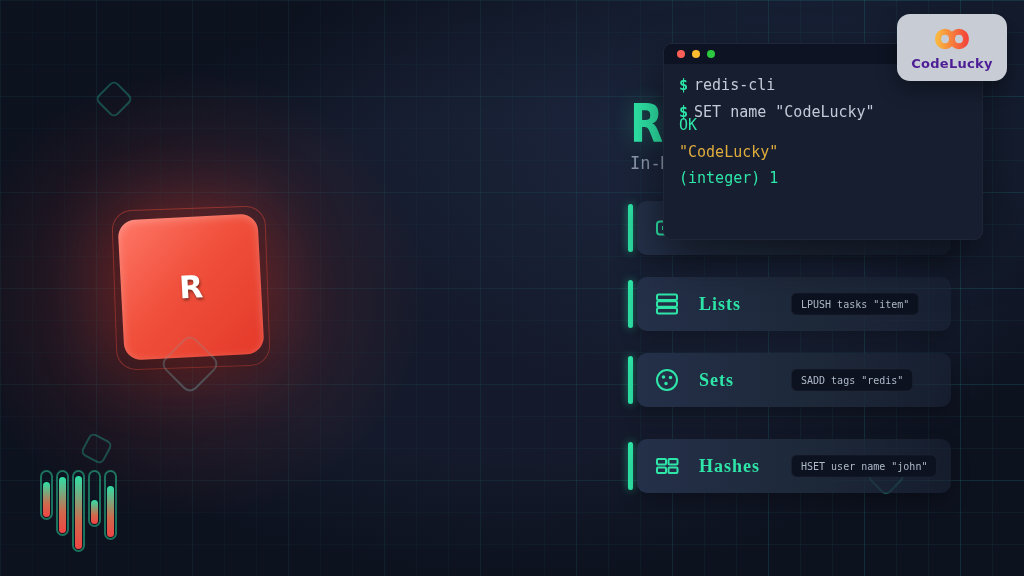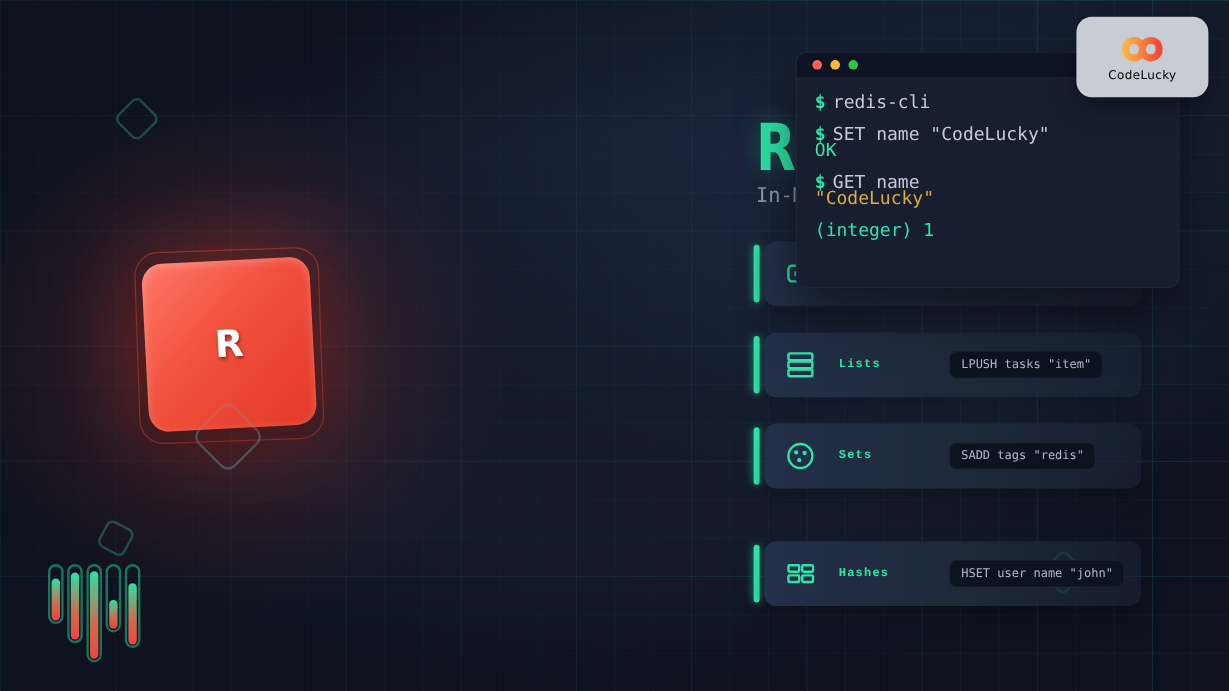--- a/index.html
+++ b/index.html
@@ -69,47 +69,47 @@
 
   
   .card { position:absolute; left:628px; width:323px; height:54px; z-index:3; }
   .card .accent { position:absolute; left:0; top:3px; bottom:3px; width:5px; border-radius:4px;
                   background:#2ee6a8; box-shadow:0 0 8px rgba(46,230,168,0.6); }
   .card .body { position:absolute; left:9px; right:0; top:0; bottom:0; border-radius:10px;
                 background:linear-gradient(90deg,#243049 0%, #1d2839 55%, rgba(27,37,56,0.55) 100%);
                 box-shadow:0 8px 18px rgba(0,0,0,0.25);
                 display:flex; align-items:center; }
   .card .icon { margin-left:17px; width:26px; height:26px; flex:0 0 auto; }
-  .card .label { margin-left:19px; font-family:Liberation Mono, monospace; font-weight:bold;
-                 font-size:10px; letter-spacing:1px; color:#2ee6a8; }
+  .card .label { margin-left:19px; font-family:Liberation Serif, serif; font-weight:bold;
+                 font-size:18px; letter-spacing:1px; color:#2ee6a8; }
   .card .chip { position:absolute; left:154px; top:50%; transform:translateY(-50%);
                 background:#0c1220; border:1px solid rgba(255,255,255,0.05); border-radius:6px;
                 padding:5px 9px; font-family:"DejaVu Sans Mono", monospace; font-size:10px;
                 color:#aeb9c8; white-space:nowrap; }
-  .c1 { top:201px; } .c2 { top:277px; } .c3 { top:353px; } .c4 { top:451px;border-radius:27px; }
+  .c1 { top:201px; } .c2 { top:277px; } .c3 { top:353px; } .c4 { top:439px;border-radius:27px; }
 
   
   .terminal { position:absolute; left:663px; top:43px; width:320px; height:197px; z-index:4;
               background:#161e30; border:1px solid rgba(255,255,255,0.04); border-radius:9px;
               box-shadow:0 18px 45px rgba(0,0,0,0.5); overflow:hidden; }
   .t-header { height:20px; background:#0d1322; display:flex; align-items:center; padding-left:13px; }
   .t-dot { width:8px; height:8px; border-radius:50%; margin-right:7px; }
   .dot-red { background:#ff5f57; } .dot-yellow { background:#febc2e; } .dot-green { background:#2bc840; }
   .t-body { padding:15px 15px 0 15px; font-family:"DejaVu Sans Mono", monospace; font-size:15px; line-height:13.5px; }
   .t-group { margin-bottom:13px; }
   .prompt { color:#2ee6a8; margin-right:6px; font-weight:bold; }
   .cmd { color:#c3cbd8; }
   .out-plain { color:#c3cbd8; } .out-ok { color:#2ee6a8; } .out-value { color:#e0ac3c; }
 
   
   .badge { position:absolute; left:897px; top:14px; width:110px; height:67px; z-index:5;
            background:#c8ccd5; border-radius:13px; box-shadow:0 8px 20px rgba(0,0,0,0.35);
            display:flex; flex-direction:column; align-items:center; justify-content:center; }
   .badge svg { display:block; margin-bottom:2px; }
-  .badge .brand-name { font-size:10px; font-weight:normal; color:#000000; letter-spacing:0.3px; }
+  .badge .brand-name { font-size:13px; font-weight:bold; color:#4c1d95; letter-spacing:0.3px; }
 
   .icon-svg { stroke:#2ee6a8; fill:none; stroke-width:2; }
 </style>
 </head>
 <body>
 
 <div class="bg-glow"></div>
 <div class="bg-grid"></div>
 
 <div class="diamond d1"></div>
@@ -207,21 +207,20 @@
   </div>
   <div class="t-body">
     <div class="t-group">
       <div><span class="prompt">$</span><span class="cmd">redis-cli</span></div>
     </div>
     <div class="t-group">
       <div><span class="prompt">$</span><span class="cmd">SET name "CodeLucky"</span></div>
       <div class="out-ok">OK</div>
     </div>
     <div class="t-group">
-      <div><span class="prompt">$</span><span class="cmd">GET name</span></div>
       <div class="out-value">"CodeLucky"</div>
     </div>
     <div class="t-group">
       <div class="out-ok">(integer) 1</div>
     </div>
   </div>
 </div>
 
 <div class="badge">
   <svg width="56" height="30" viewBox="0 0 52 28">

